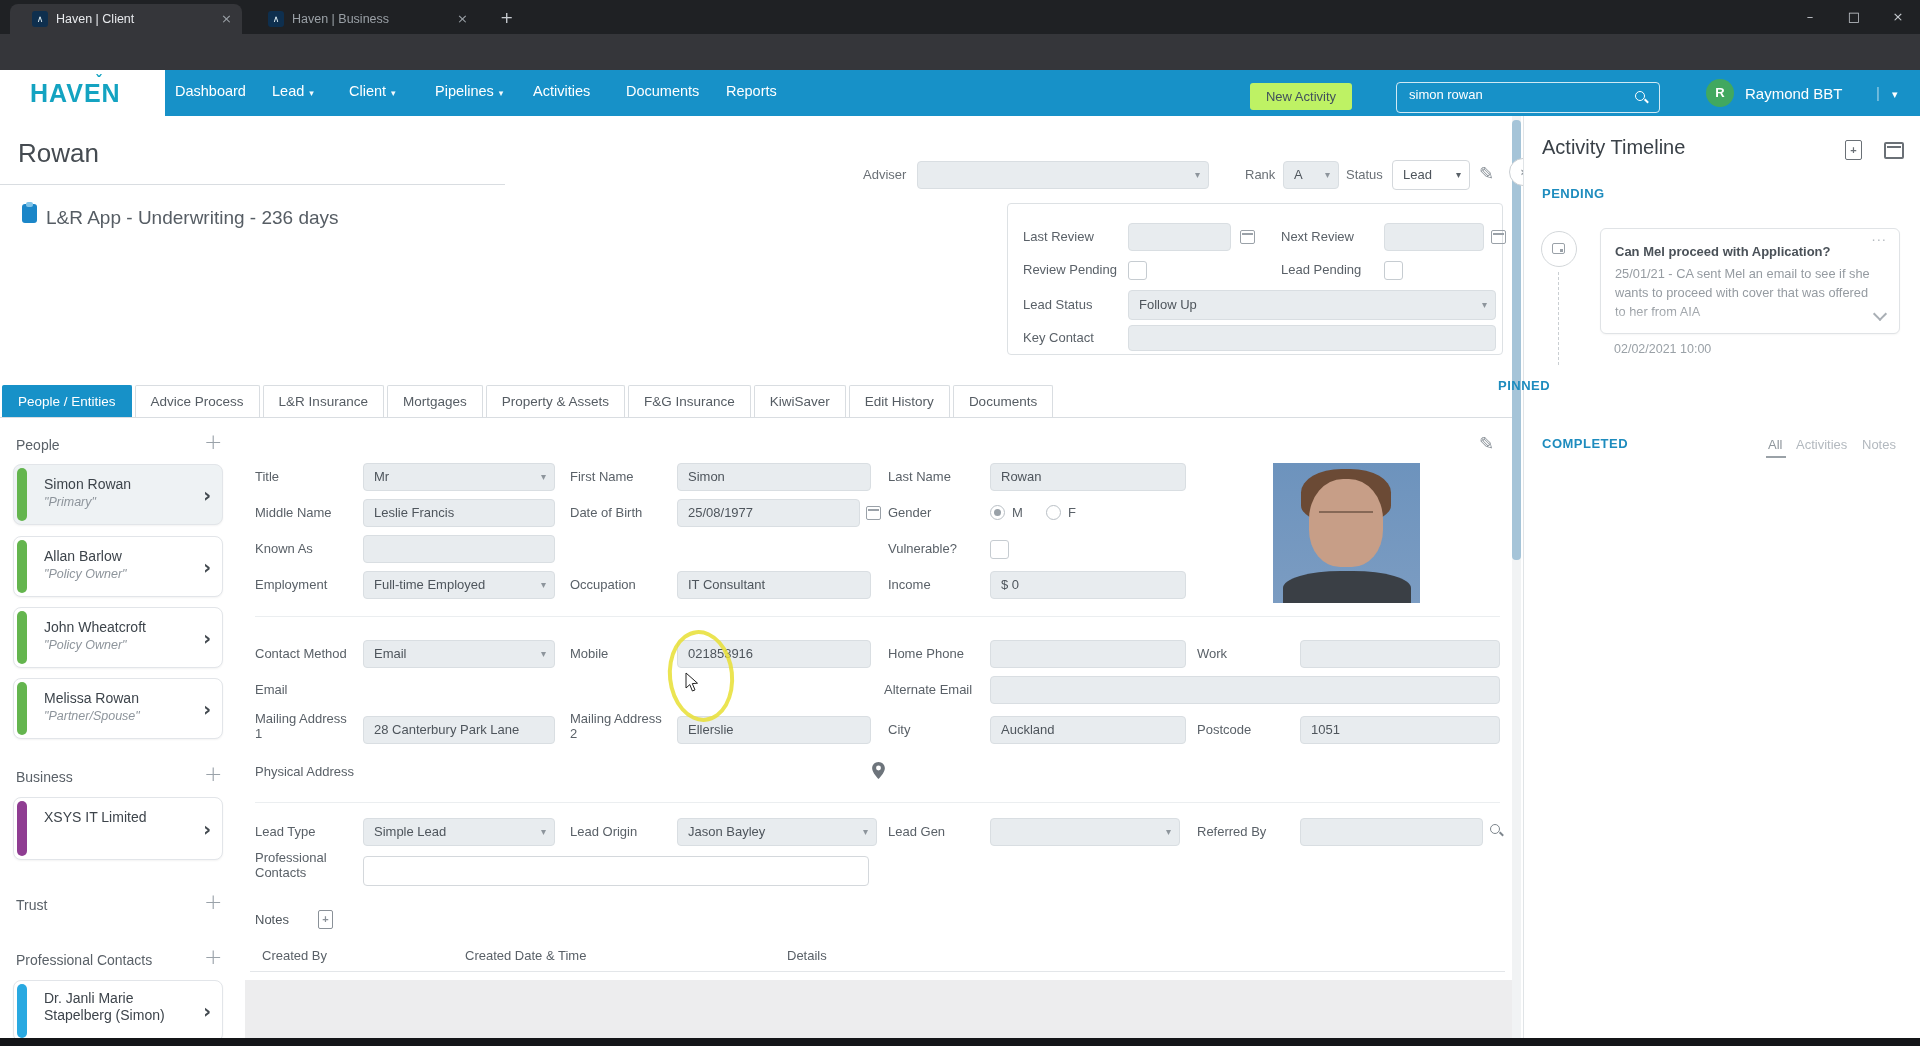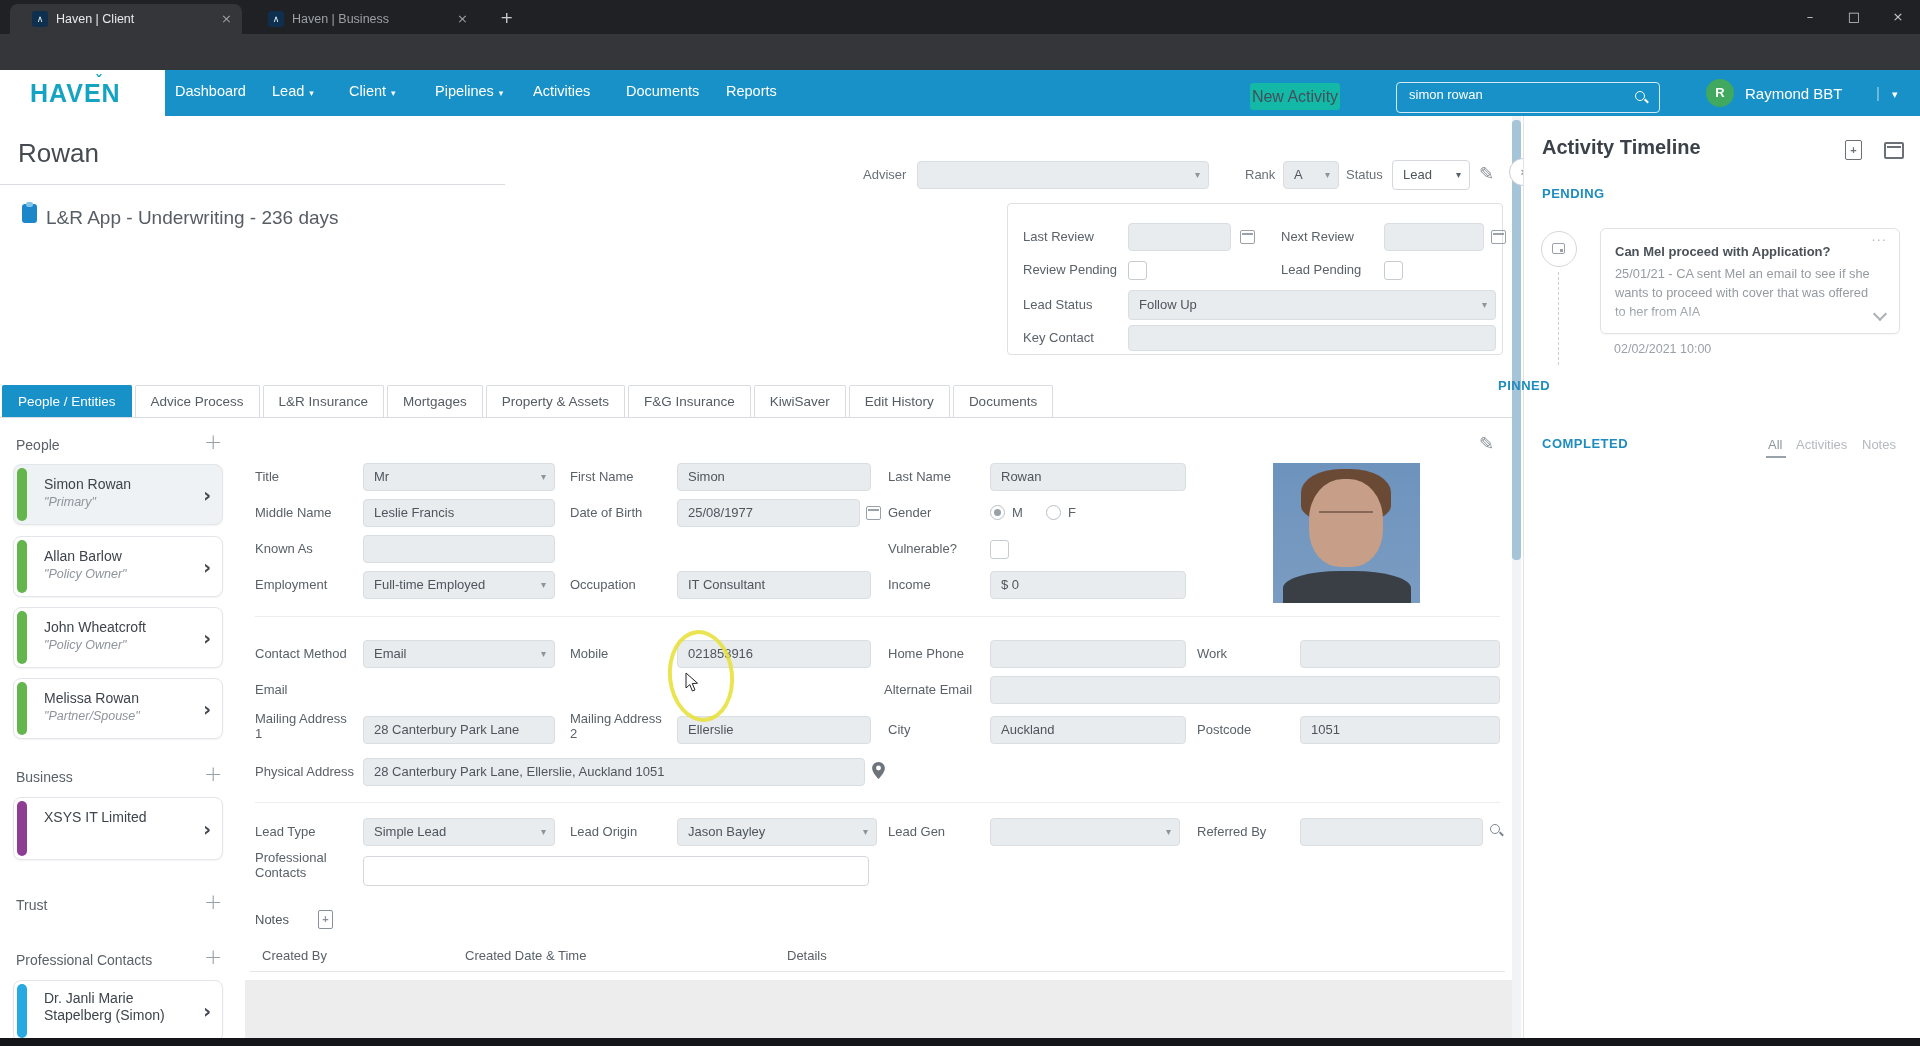--- a/index.html
+++ b/index.html
@@ -26,22 +26,22 @@
   .extico{position:absolute;top:42px;color:#c8ccd1;font-size:14px;line-height:20px;}
   .winctl{position:absolute;top:8px;width:40px;text-align:center;color:#c7cbd0;font-size:13px;line-height:18px;}
 
   
   .appbar{position:absolute;left:0;top:70px;width:1920px;height:46px;background:#1791c8;}
   .logo-panel{position:absolute;left:0;top:0;width:165px;height:46px;background:#fff;}
   .logo{position:absolute;left:30px;top:9px;font-size:25px;font-weight:700;letter-spacing:1px;color:#14a3c1;}
   .logo-caret{position:absolute;left:95px;top:2px;font-size:16px;font-weight:800;color:#14a3c1;}
   .nav-item{position:absolute;top:13px;color:#fff;font-size:14.5px;white-space:nowrap;}
   .nav-item .caret{font-size:9px;margin-left:5px;opacity:.95;}
-  .newact{position:absolute;left:1250px;top:83px;width:90px;height:27px;background:#14b8a6;border-radius:3px;
-          font-size:16px;color:#41505c;text-align:center;line-height:27px;}
+  .newact{position:absolute;left:1250px;top:83px;width:102px;height:27px;background:#bef264;border-radius:3px;
+          font-size:13px;color:#41505c;text-align:center;line-height:27px;}
   .searchbox{position:absolute;left:1396px;top:82px;width:264px;height:31px;border:1px solid rgba(255,255,255,.8);
              border-radius:4px;box-sizing:border-box;}
   .searchbox input{position:absolute;left:10px;top:3px;width:215px;background:transparent;border:none;outline:none;
                    color:#fff;font-size:13px;font-family:"Liberation Sans",sans-serif;}
   .mag{position:relative;width:14px;height:14px;}
   .mag::before{content:"";position:absolute;left:0;top:0;width:8px;height:8px;border:1.6px solid #fff;border-radius:50%;}
   .mag::after{content:"";position:absolute;left:9px;top:9px;width:5px;height:1.8px;background:#fff;transform:rotate(45deg);}
   .mag.grey::before{border-color:#7e868d;}
   .mag.grey::after{background:#7e868d;}
   .avatar{position:absolute;left:1706px;top:79px;width:28px;height:28px;border-radius:50%;background:#41a85f;
@@ -328,21 +328,20 @@
   <div class="lbl lbl2" style="left:255px;top:711px;width:100px;">Mailing Address 1</div>
   <div class="fld" style="left:363px;top:716px;width:192px;">28 Canterbury Park Lane</div>
   <div class="lbl lbl2" style="left:570px;top:711px;width:100px;">Mailing Address 2</div>
   <div class="fld" style="left:677px;top:716px;width:194px;">Ellerslie</div>
   <div class="lbl" style="left:888px;top:716px;">City</div>
   <div class="fld" style="left:990px;top:716px;width:196px;">Auckland</div>
   <div class="lbl" style="left:1197px;top:716px;">Postcode</div>
   <div class="fld" style="left:1300px;top:716px;width:200px;">1051</div>
 
   <div class="lbl" style="left:255px;top:758px;">Physical Address</div>
-  <div class="fld" style="left:363px;top:758px;width:502px;">28 Canterbury Park Lane, Ellerslie, Auckland 1051</div>
   <svg class="pin-svg" style="left:872px;top:762px;" width="13" height="17" viewBox="0 0 12 16">
       <path d="M6 0C2.7 0 0 2.6 0 5.8 0 10 6 16 6 16s6-6 6-10.2C12 2.6 9.3 0 6 0zm0 8a2.3 2.3 0 110-4.6A2.3 2.3 0 016 8z" fill="#6d747b"></path>
     </svg>
 
   <div class="divider" style="left:255px;top:802px;width:1245px;"></div>
 
   <div class="lbl" style="left:255px;top:818px;">Lead Type</div>
   <div class="fld" style="left:363px;top:818px;width:192px;"><span>Simple Lead</span><span class="caret ico">▾</span></div>
   <div class="lbl" style="left:570px;top:818px;">Lead Origin</div>
   <div class="fld" style="left:677px;top:818px;width:200px;"><span>Jason Bayley</span><span class="caret ico">▾</span></div>
@@ -375,21 +374,21 @@
   <div class="hl-ellipse"></div>
   <svg class="abs" style="left:685px;top:672px;" width="15" height="21" viewBox="0 0 15 21">
     <path d="M1 1 L1 16 L4.8 12.6 L7.4 19 L10 17.9 L7.3 11.6 L12.5 11.2 Z" fill="#ffffff" stroke="#222" stroke-width="1"></path>
   </svg>
 
   <div class="scroll-track"></div>
   <div class="scroll-thumb"></div>
   <div class="collapse-circle ico">›</div>
 
   <div class="rpanel"></div>
-  <div class="abs" style="left:1542px;top:136px;font-size:20px;font-weight:bold;color:#3a4148;">Activity Timeline</div>
+  <div class="abs" style="left:1542px;top:136px;font-size:20px;font-weight:normal;color:#3a4148;">Activity Timeline</div>
   <div class="doc-plus" style="left:1845px;top:140px;width:17px;height:20px;border-color:#6a7076;color:#6a7076;line-height:18px;"><span>+</span></div>
   <div class="abs" style="left:1884px;top:142px;width:20px;height:17px;border:2px solid #6a7076;border-radius:2px;box-sizing:border-box;">
       <span style="position:absolute;left:1px;right:1px;top:2px;height:2px;background:#6a7076;"></span>
     </div>
 
   <div class="sechead" style="left:1542px;top:186px;">PENDING</div>
 
   <div class="tl-circle">
       <span class="tl-cal"></span>
     </div>

